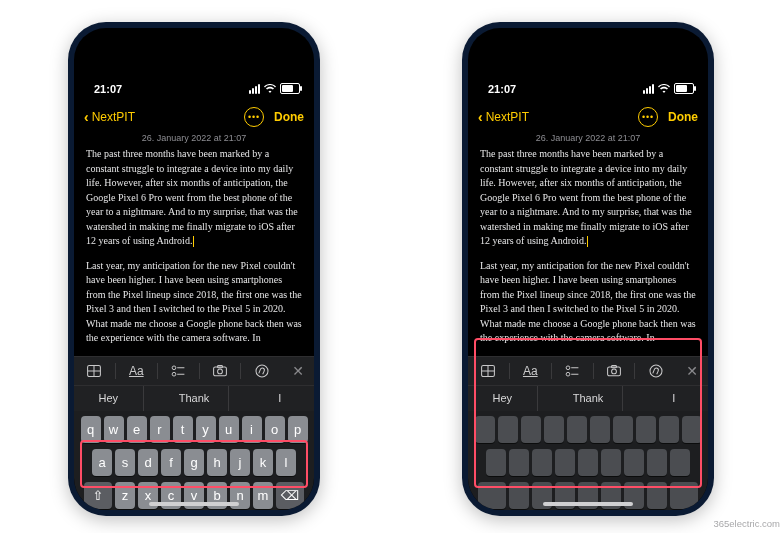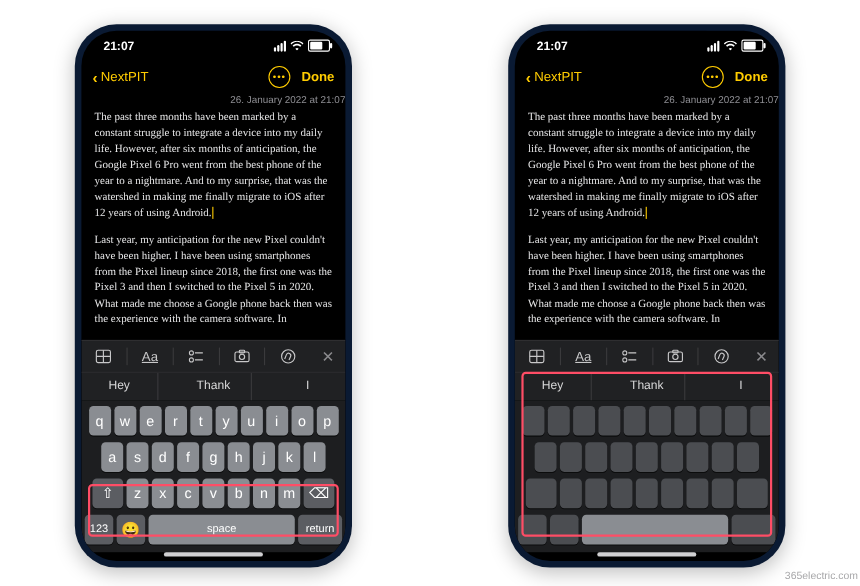--- a/index.html
+++ b/index.html
@@ -10,42 +10,42 @@
     --toolbar-bg:#202123;
     --highlight:#ff4d66;
   }
   html,body{margin:0;padding:0;background:#fff;font-family:-apple-system,Helvetica,Arial,sans-serif;}
   .stage{position:relative;width:782px;height:533px;}
   .phone{position:absolute;top:22px;width:252px;height:494px;border-radius:38px;background:#0a1a33;box-shadow:0 4px 18px rgba(0,0,0,.25);}
   .phone.left{left:68px;}
   .phone.right{left:462px;}
   .screen{position:absolute;inset:6px;border-radius:32px;background:#000;overflow:hidden;}
   .notch{position:absolute;top:0;left:50%;transform:translateX(-50%);width:108px;height:20px;background:#000;border-radius:0 0 14px 14px;z-index:30;}
-  .statusbar{position:relative;height:28px;color:#fff;font-size:11px;font-weight:600;}
+  .statusbar{position:relative;height:28px;color:#fff;font-size:11px;font-weight:600;margin-top:47px;}
   .statusbar .time{position:absolute;left:20px;top:8px;}
   .statusbar .icons{position:absolute;right:14px;top:8px;display:flex;gap:4px;align-items:center;}
   .signal{display:inline-flex;gap:1px;align-items:flex-end;}
   .signal i{width:2px;background:#fff;border-radius:1px;}
   .signal i:nth-child(1){height:4px;}
   .signal i:nth-child(2){height:6px;}
   .signal i:nth-child(3){height:8px;}
   .signal i:nth-child(4){height:10px;}
   .wifi{width:12px;height:9px;position:relative;}
   .wifi::before{content:"";position:absolute;inset:0;border:2px solid #fff;border-bottom:none;border-left:none;border-right:none;border-radius:10px 10px 0 0;}
   .wifi::after{content:"";position:absolute;left:3px;right:3px;top:4px;bottom:0;border:2px solid #fff;border-bottom:none;border-left:none;border-right:none;border-radius:6px 6px 0 0;}
   .battery{width:18px;height:9px;border:1px solid #fff;border-radius:2px;position:relative;}
   .battery::after{content:"";position:absolute;right:-3px;top:2px;width:2px;height:5px;background:#fff;border-radius:1px;}
   .battery i{position:absolute;left:1px;top:1px;bottom:1px;width:60%;background:#fff;border-radius:1px;}
   .navbar{display:flex;align-items:center;justify-content:space-between;height:28px;padding:0 10px;color:var(--notes-yellow);font-size:12px;}
   .navbar .back{display:flex;align-items:center;gap:3px;}
   .chev{font-size:14px;font-weight:600;}
   .navactions{display:flex;align-items:center;gap:10px;}
   .ellipsis{width:18px;height:18px;border:1.3px solid var(--notes-yellow);border-radius:50%;display:flex;align-items:center;justify-content:center;font-size:9px;letter-spacing:.8px;}
   .done{font-weight:600;}
-  .date{color:#8e8e93;font-size:9px;text-align:right;padding:2px 0 4px;}
+  .date{color:#8e8e93;font-size:9px;text-align:center;padding:2px 0 4px;}
   .body-text{color:#e6e6e7;font-size:10px;line-height:1.45;padding:0 12px;font-family:Liberation Serif, serif;}
   .body-text p{margin:0 0 10px 0;}
   .cursor{display:inline-block;width:1px;height:11px;background:var(--notes-yellow);vertical-align:middle;margin-left:1px;}
   .toolbar{display:flex;align-items:center;height:28px;background:var(--toolbar-bg);border-top:1px solid #2e2e30;border-bottom:1px solid #2e2e30;}
   .toolbar .tbtn{flex:1;display:flex;align-items:center;justify-content:center;color:#c8c8c9;font-size:12px;text-decoration:underline;}
   .toolbar .divider{width:1px;height:16px;background:#3a3a3c;}
   .toolbar .close{color:#8a8a8d;font-size:14px;padding:0 10px;}
   .toolIcon{width:16px;height:16px;}
   .suggest{display:flex;height:25px;background:var(--toolbar-bg);color:#d8d8d9;font-size:11px;gap:16px;}
   .suggest>div{flex:1;display:flex;align-items:center;justify-content:center;border-right:1px solid #3a3a3c;}

